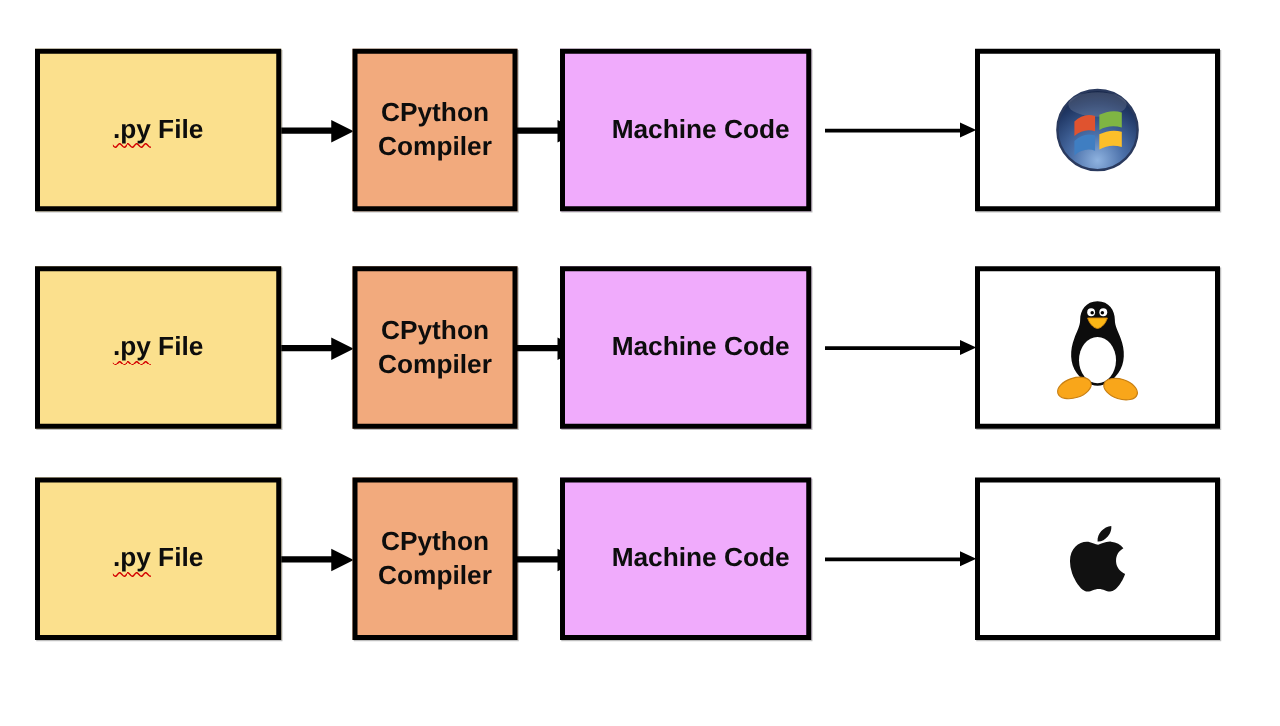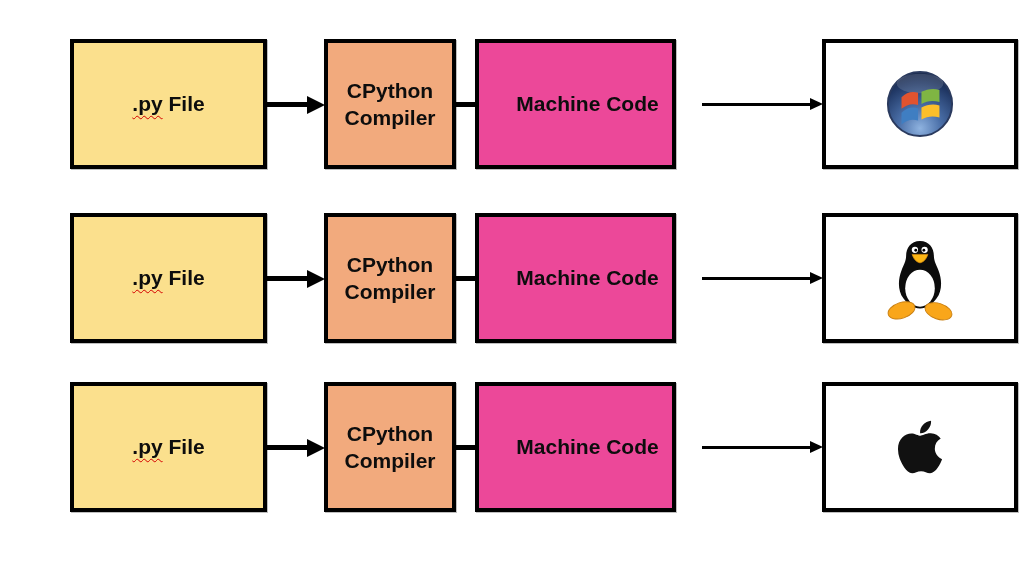--- a/index.html
+++ b/index.html
@@ -1,33 +1,33 @@
 <!DOCTYPE html>
 <html><head>
 <meta charset="utf-8">
 <style>
   html,body { margin:0; padding:0; background:#ffffff; }
   .canvas {
     position:relative; width:1024px; height:581px; background:#ffffff;
     font-family:"Liberation Sans", sans-serif; overflow:hidden;
   }
-  .row { position:absolute; left:0; width:816px; height:130px;margin-left:42px; }
+  .row { position:absolute; left:0; width:816px; height:130px; }
   .row-0 { top:39px; }
   .row-1 { top:213px; }
   .row-2 { top:382px; }
 
   .box {
     position:absolute; top:0; height:130px; box-sizing:border-box;
     border:4px solid #000; display:flex; align-items:center; justify-content:center;
     text-align:center; font-weight:bold; font-size:21px; color:#0d0d0d;
     box-shadow:1px 1px 0 rgba(0,0,0,0.25);
   }
   .box-py       { left:28px;  width:197px; background:#fbe08d; }
   .box-compiler { left:282px; width:132px; background:#f2aa7d; line-height:1.3; padding:0 8px;text-align:center; }
-  .box-output   { left:433px; width:201px; background:#ec4899;padding-left:24px; }
+  .box-output   { left:448px; width:201px; background:#f0abfc;padding-left:24px; }
   .box-platform { left:780px; width:196px; background:#ffffff; }
 
   .misspell {
     text-decoration-line:underline;
     text-decoration-style:wavy;
     text-decoration-color:#d40000;
     text-decoration-thickness:1px;
     text-underline-offset:4px;
   }
 

